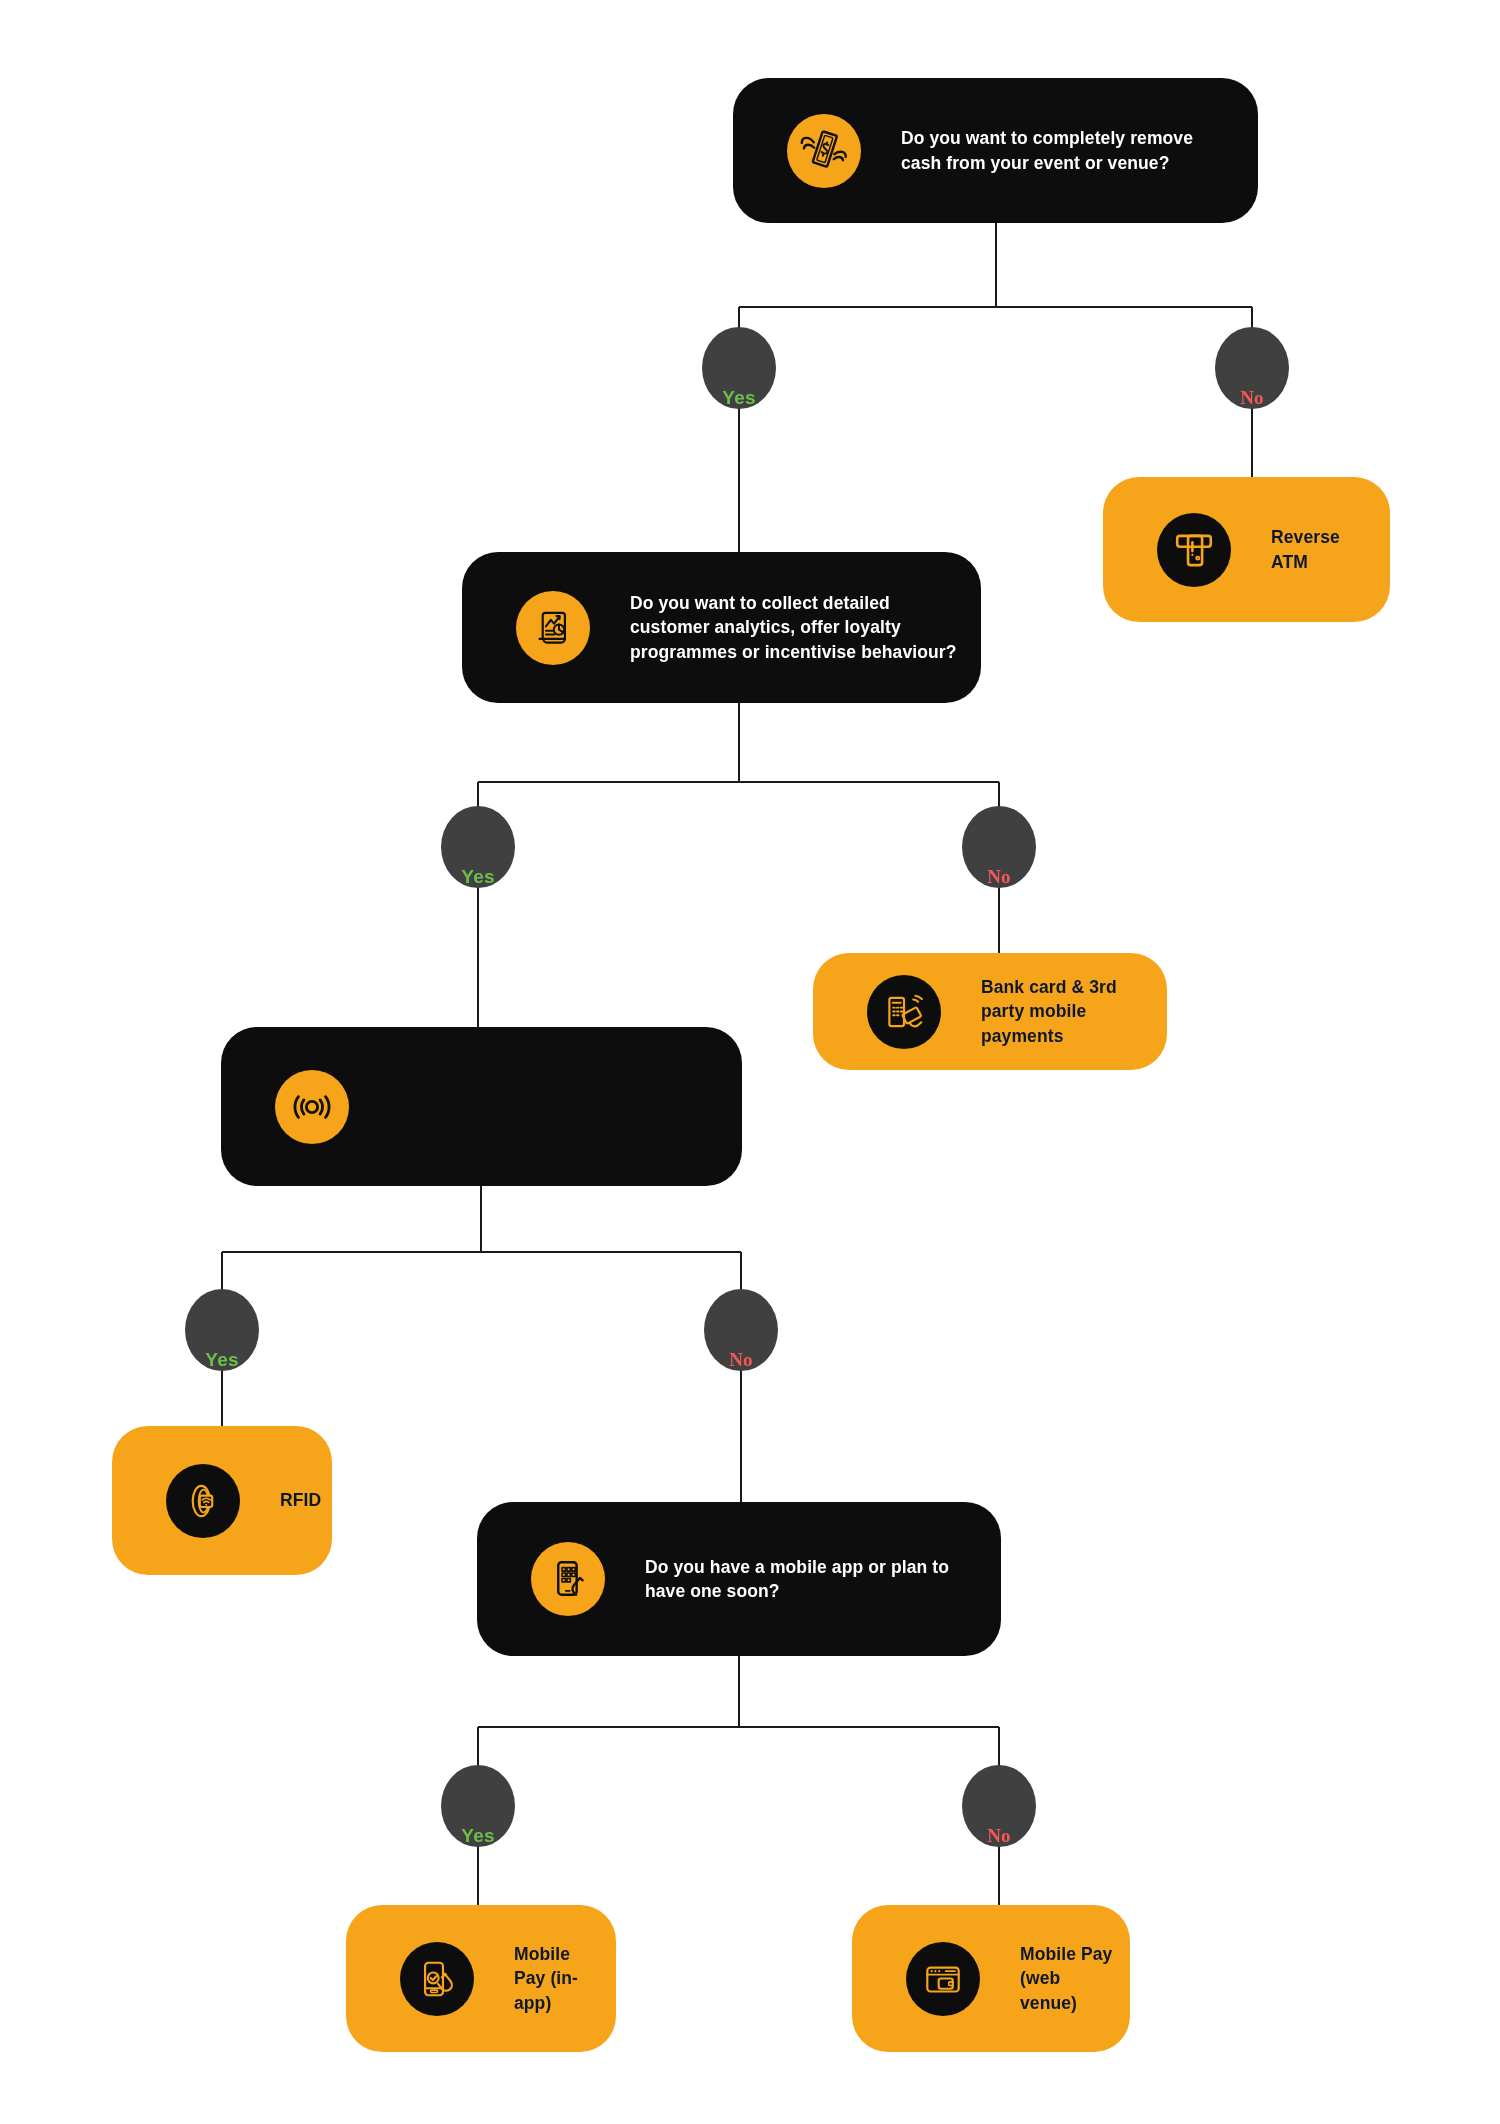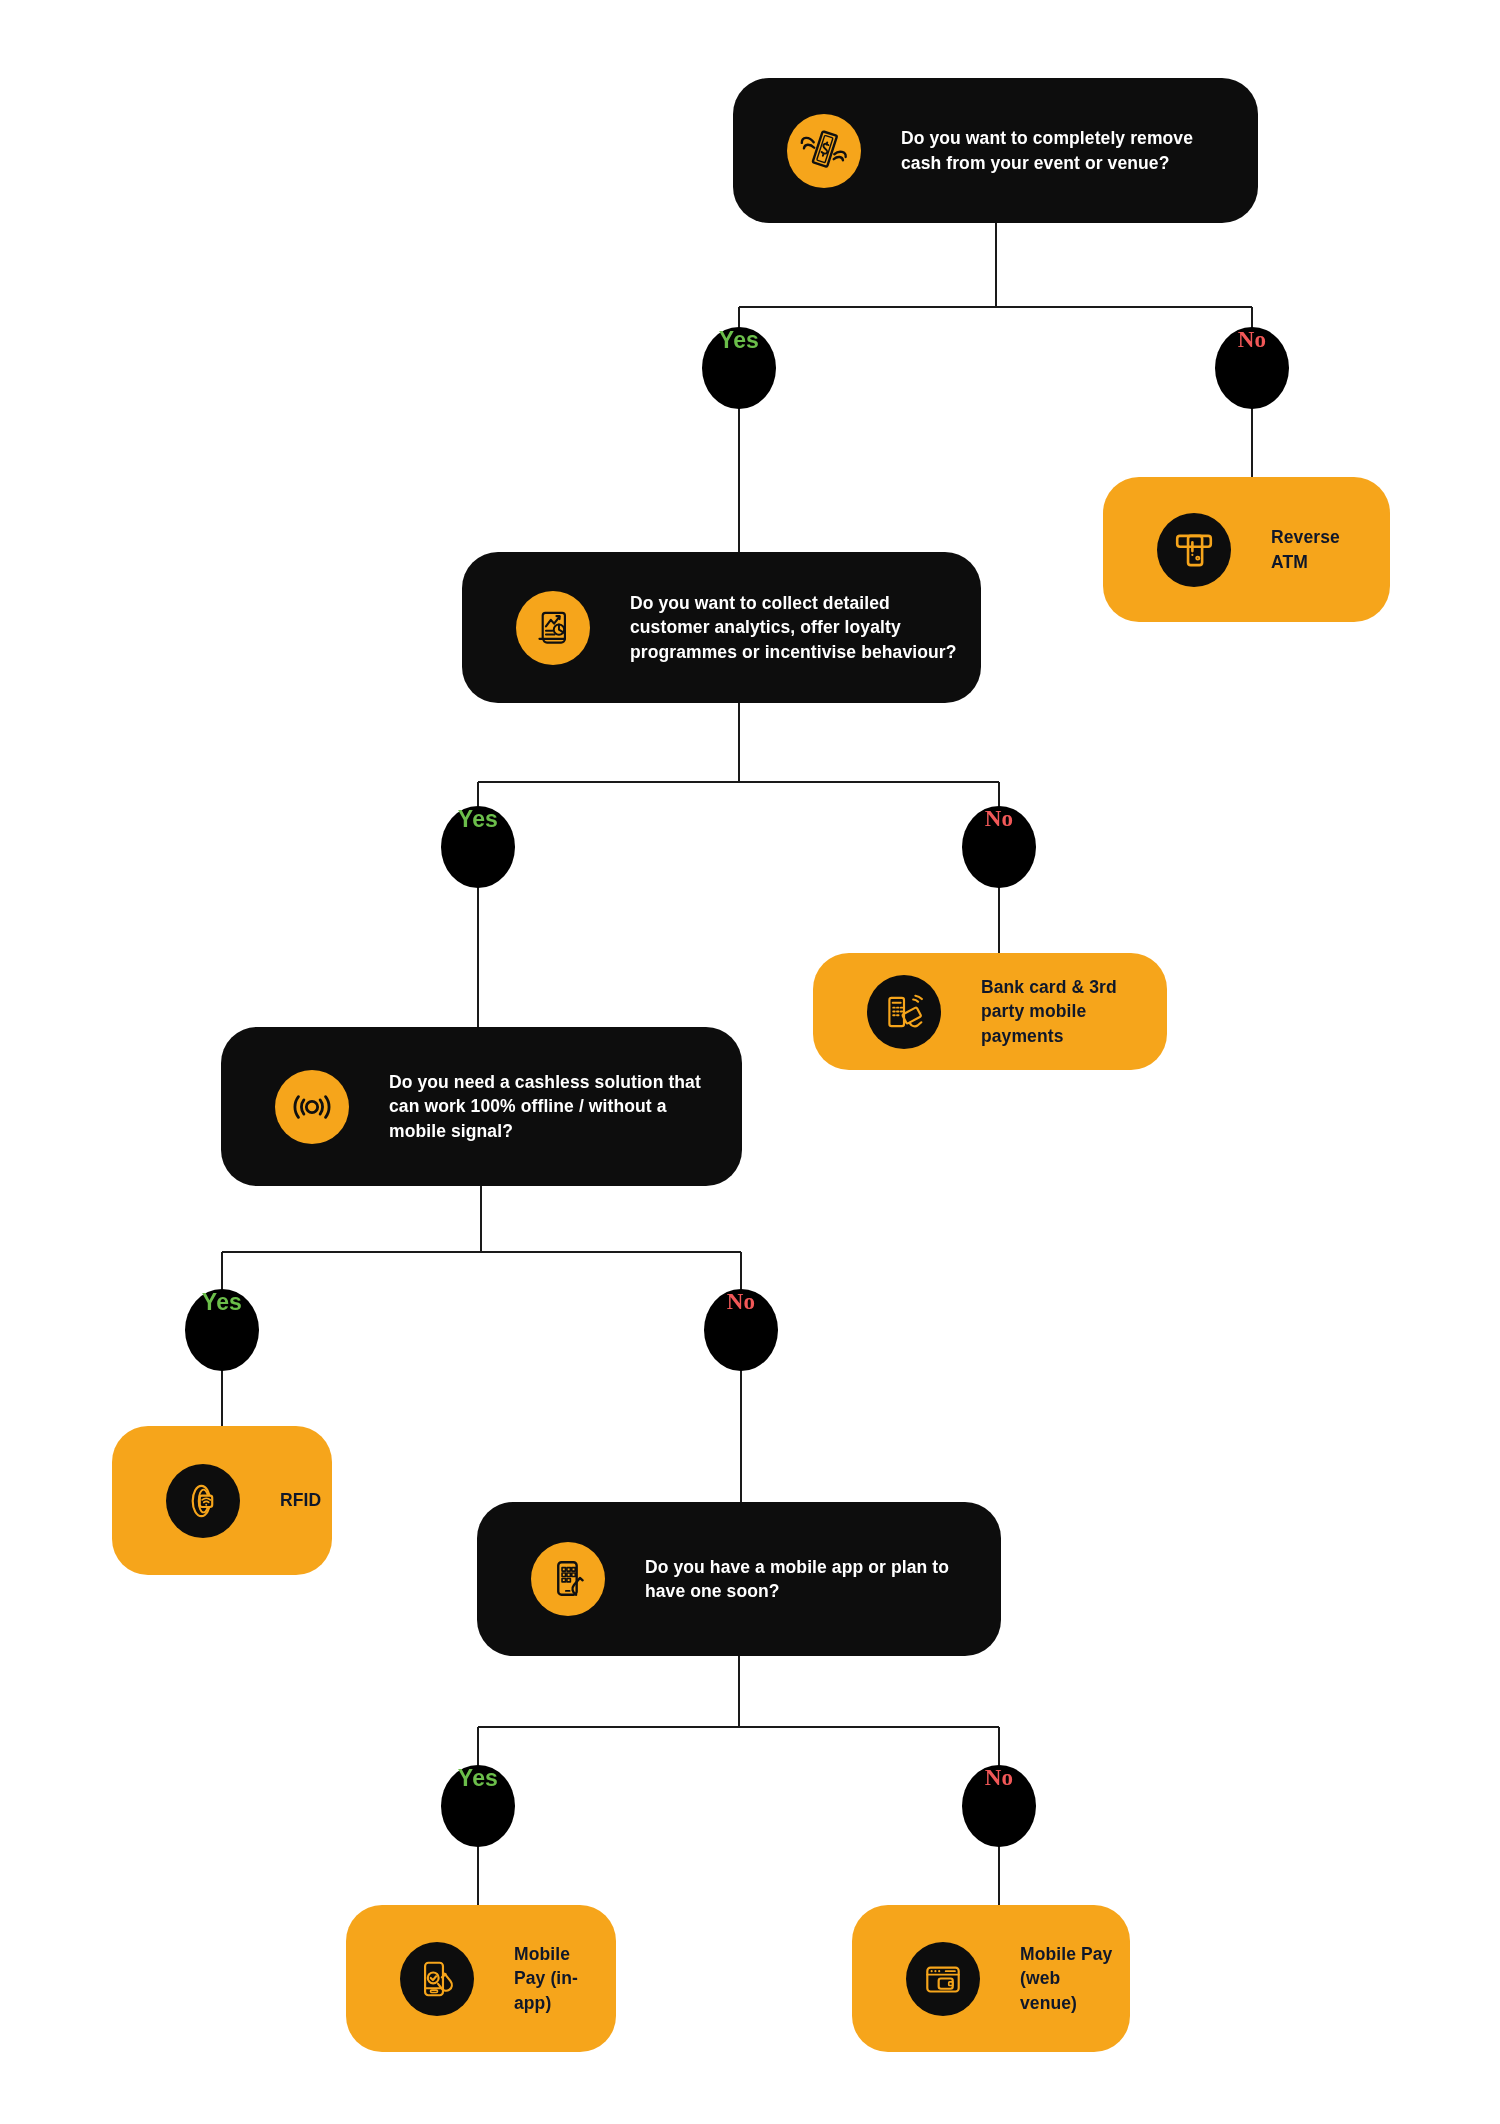--- a/index.html
+++ b/index.html
@@ -12,23 +12,23 @@
   .node.dark{background:#0D0D0D;}
   .node.orange{background:#F6A51B;}
   .icon-circle{flex:0 0 auto;width:74px;height:74px;border-radius:50%;
     display:flex;align-items:center;justify-content:center;margin-left:38px;}
   .ic-orange{background:#F6A51B;color:#101010;}
   .ic-dark{background:#0D0D0D;color:#F6A51B;}
   .icon-circle svg{width:52px;height:52px;display:block;}
   .node-text{margin:0 24px 0 40px;font-size:17.5px;line-height:1.38;font-weight:600;letter-spacing:.1px;}
   .node.dark .node-text{color:#ffffff;}
   .node.orange .node-text{color:#0f172a;}
-  .answer{position:absolute;width:74px;height:82px;background:#000000;border-radius:50%;
-    display:flex;align-items:flex-start;justify-content:center;
-    font-size:23px;font-weight:700;letter-spacing:.2px;}
+  .answer{position:absolute;width:74px;height:82px;background:#404040;border-radius:50%;
+    display:flex;align-items:flex-end;justify-content:center;
+    font-size:19px;font-weight:700;letter-spacing:.2px;}
   .answer.yes{color:#6BBE4A;}
   .answer.no{color:#F25858;font-family:Liberation Serif, serif;}
 </style>
 </head>
 <body>
 
 <div class="canvas">
 
   <svg class="wires" viewBox="0 0 1500 2124" xmlns="http://www.w3.org/2000/svg">
     <path fill="none" stroke="#1A1A1A" stroke-width="2" d="M996 215 V307 M739 307 H1252 M739 307 V340 M1252 307 V340
@@ -118,21 +118,20 @@
     <p class="node-text" style="margin-right:18px">Bank card &amp; 3rd party mobile payments</p>
   </div>
 
   <div class="node dark" style="left:221px;top:1027px;width:521px;height:159px">
     <span class="icon-circle ic-orange">
       <svg viewBox="0 0 48 48" fill="none" stroke="currentColor" stroke-width="2.6" stroke-linecap="round" stroke-linejoin="round">
         <circle cx="24" cy="24" r="5.2"></circle>
         <path d="M16.5 17.5 a10.5 10.5 0 0 0 0 13 M11.5 14.5 a15.5 15.5 0 0 0 0 19 M31.5 17.5 a10.5 10.5 0 0 1 0 13 M36.5 14.5 a15.5 15.5 0 0 1 0 19"></path>
       </svg>
     </span>
-    <p class="node-text">Do you need a cashless solution that can work 100% offline / without a mobile signal?</p>
   </div>
 
   <div class="answer yes" style="left:185px;top:1289px">
     <span>Yes</span>
   </div>
   <div class="answer no" style="left:704px;top:1289px">
     <span>No</span>
   </div>
 
   <div class="node dark" style="left:477px;top:1502px;width:524px;height:154px">

